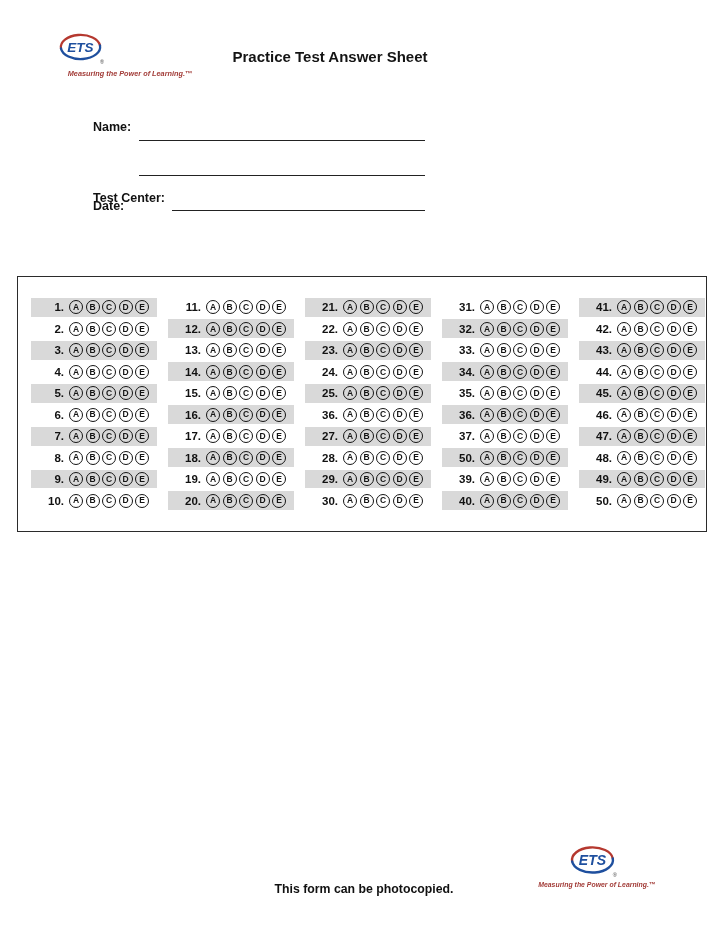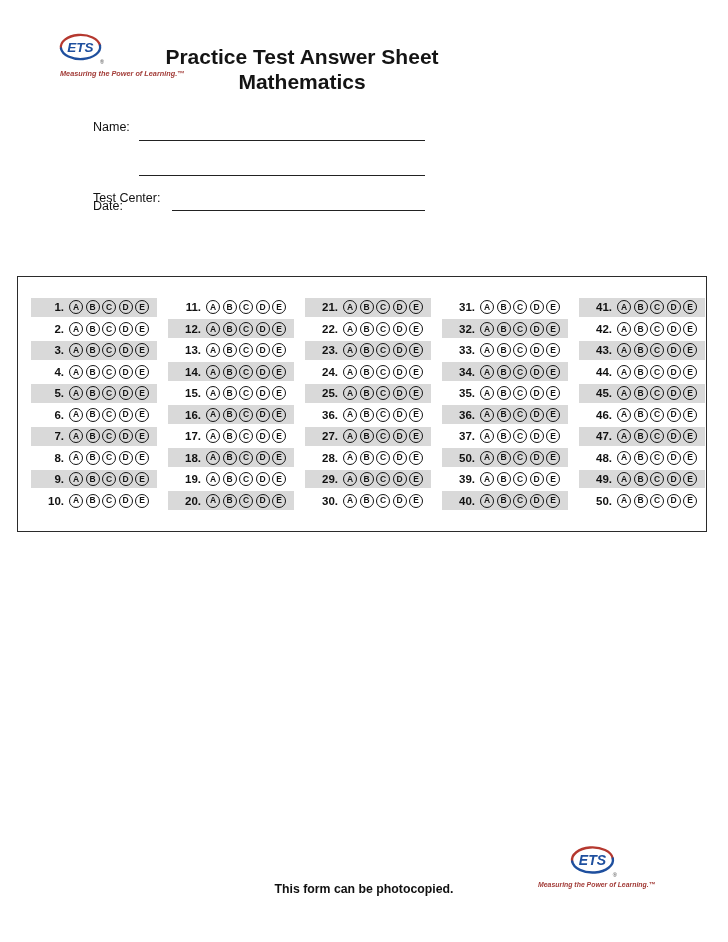--- a/index.html
+++ b/index.html
@@ -15,29 +15,29 @@
   .brand { position:absolute; left:57px; top:26px; width:150px; height:58px; }
   .brand .ets-oval { position:absolute; left:0; top:5px; }
   .brand .wordmark {
     position:absolute; left:51px; top:-1px;
     font-size:33px; font-weight:800; font-style:italic;
     letter-spacing:-1px; color:#1e4f9e; line-height:1;
   }
   .tagline {
     position:absolute; left:3px; top:43px; width:140px;
     font-size:7.3px; font-weight:bold; font-style:italic;
-    color:#a23c38; white-space:nowrap;
+    color:#a23c38; text-align:center; white-space:nowrap;
   }
   
   .title-block {
     position:absolute; left:0; top:44px; width:604px;
-    text-align:center; font-weight:bold; font-size:21px; line-height:25px;
+    text-align:center; font-weight:bold; font-size:15px; line-height:25px;padding-left:28px;
   }
   
-  .field-label { position:absolute; font-size:12.5px; font-weight:normal; color:#111; }
+  .field-label { position:absolute; font-size:12.5px; font-weight:bold; color:#111; }
   .field-line { position:absolute; height:0; border-bottom:1.4px solid #222; }
   
   .answer-grid {
     position:absolute; left:17px; top:276px; width:690px; height:256px;
     box-sizing:border-box; border:1.6px solid #2b2b2b;
     display:flex; justify-content:space-between;
     padding:21px 1px 0 13px;
   }
   .grid-col { width:126px; }
   .q-row { height:18.6px; margin-bottom:2.9px; display:flex; align-items:center; }
@@ -72,21 +72,20 @@
     <path d="M4 17.5 A19.5 12 0 0 1 43 14.5" fill="none" stroke="#b5382f" stroke-width="2.3" stroke-linecap="round"></path>
     <path d="M43 14.5 A19.5 12 0 0 1 4 17.5" fill="none" stroke="#1e4f9e" stroke-width="2.3" stroke-linecap="round"></path>
     <text x="23.5" y="21" text-anchor="middle" font-size="13.5" font-style="italic" font-weight="bold" fill="#1e4f9e">ETS</text>
     <text x="45" y="32.5" text-anchor="middle" font-size="5.5" fill="#444">®</text>
   </svg>
   <div class="tagline">Measuring the Power of Learning.™</div>
 </div>
 
 <div class="title-block">
   <div>Practice Test Answer Sheet</div>
-  <div>Mathematics</div>
 </div>
 
 <span class="field-label" style="left:93px; top:120px;">Name:</span>
 <div class="field-line" style="left:139px; top:140px; width:286px;"></div>
 
 <span class="field-label" style="left:93px; top:155px;margin-top:44px;">Date:</span>
 <div class="field-line" style="left:139px; top:175px; width:286px;"></div>
 
 <span class="field-label" style="left:93px; top:191px;text-align:right;">Test Center:</span>
 <div class="field-line" style="left:172px; top:210px; width:253px;"></div>

